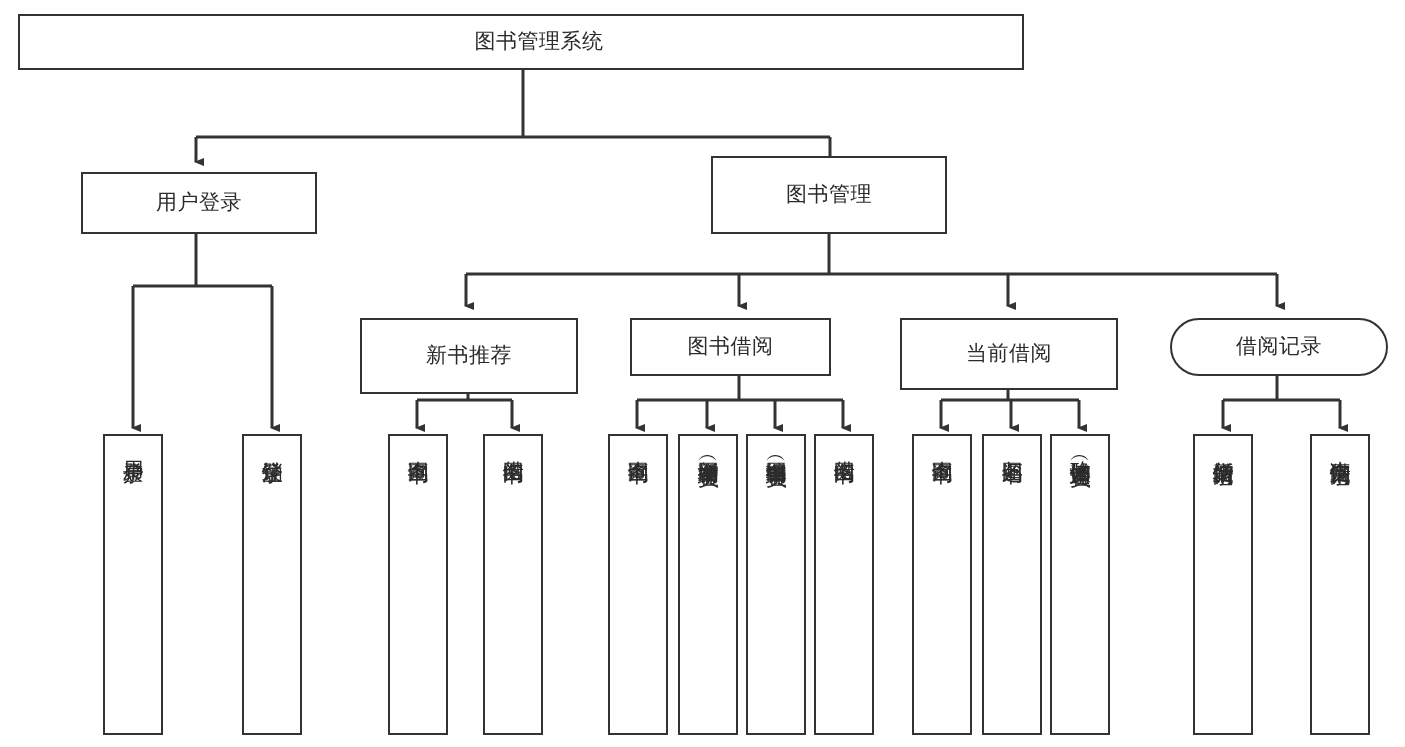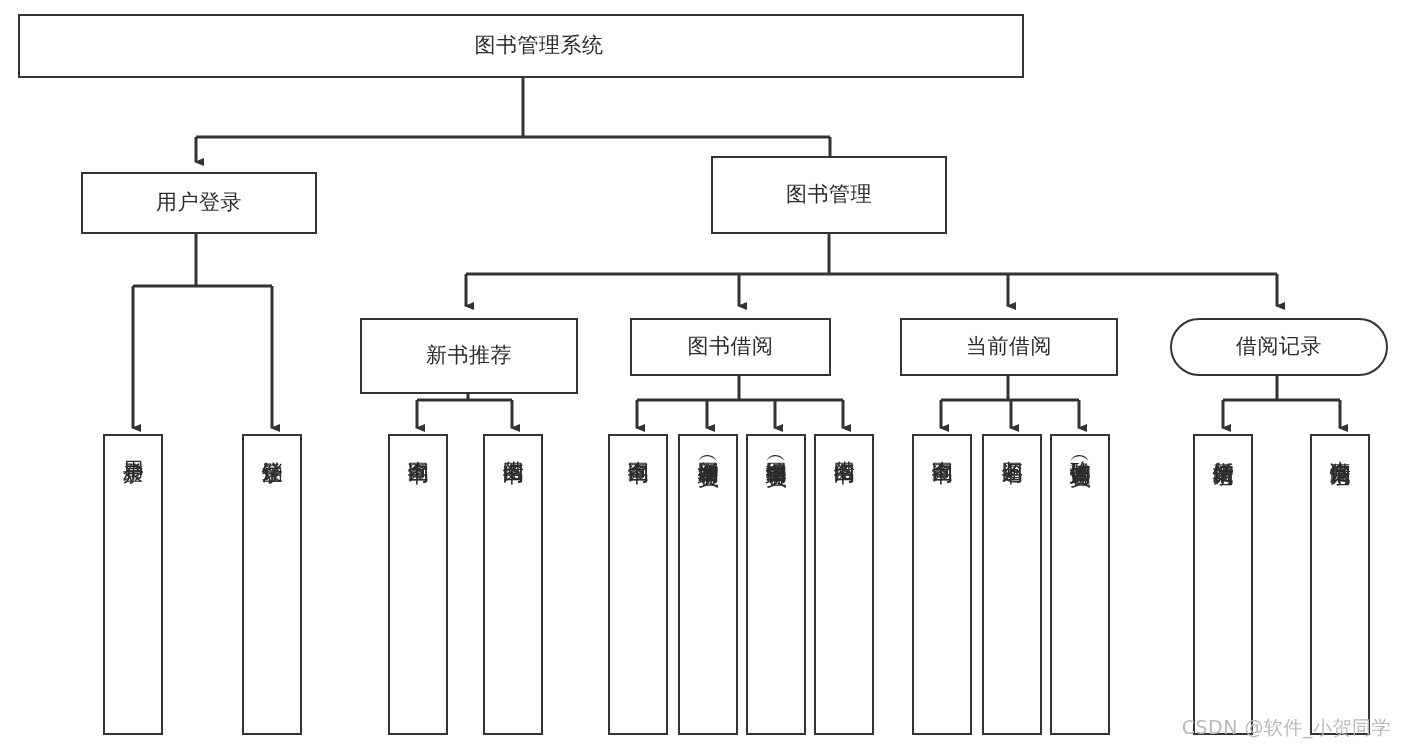--- a/index.html
+++ b/index.html
@@ -114,38 +114,38 @@
       <path d="M1011,400 L1011,428" marker-end="url(#arw)"></path>
       <path d="M1079,400 L1079,428" marker-end="url(#arw)"></path>
 
       <path d="M1277,376 L1277,400"></path>
       <path d="M1223,400 L1340,400"></path>
       <path d="M1223,400 L1223,428" marker-end="url(#arw)"></path>
       <path d="M1340,400 L1340,428" marker-end="url(#arw)"></path>
     </g>
   </svg>
 
-  <div class="node" style="left:18px; top:14px; width:1006px; height:64px;padding-left:36px;">
+  <div class="node" style="left:18px; top:14px; width:1006px; height:56px;padding-left:36px;">
     <span class="label">图书管理系统</span>
   </div>
 
   <div class="node" style="left:81px; top:172px; width:236px; height:62px;">
     <span class="label">用户登录</span>
   </div>
   <div class="node" style="left:711px; top:156px; width:236px; height:78px;">
     <span class="label">图书管理</span>
   </div>
 
   <div class="node" style="left:360px; top:318px; width:218px; height:76px;">
     <span class="label">新书推荐</span>
   </div>
   <div class="node" style="left:630px; top:318px; width:201px; height:58px;">
     <span class="label">图书借阅</span>
   </div>
-  <div class="node" style="left:900px; top:318px; width:218px; height:58px;justify-content:center;">
+  <div class="node" style="left:900px; top:318px; width:218px; height:72px;justify-content:center;">
     <span class="label">当前借阅</span>
   </div>
   <div class="node" style="left:1170px; top:318px; width:218px; height:58px;border-radius:29px;">
     <span class="label">借阅记录</span>
   </div>
 
   <div class="node vertical" style="left:103px; top:434px; width:60px; height:301px;">
     <span class="label">用户登录</span>
   </div>
   <div class="node vertical" style="left:242px; top:434px; width:60px; height:301px;">
@@ -182,15 +182,14 @@
     <span class="label">确认归还（管理员）</span>
   </div>
 
   <div class="node vertical" style="left:1193px; top:434px; width:60px; height:301px;">
     <span class="label">新增借阅记录</span>
   </div>
   <div class="node vertical" style="left:1310px; top:434px; width:60px; height:301px;">
     <span class="label">查询借阅记录</span>
   </div>
 
-  <div class="watermark">CSDN @软件_小贺同学</div>
 
 </div>
 
 </body></html>

